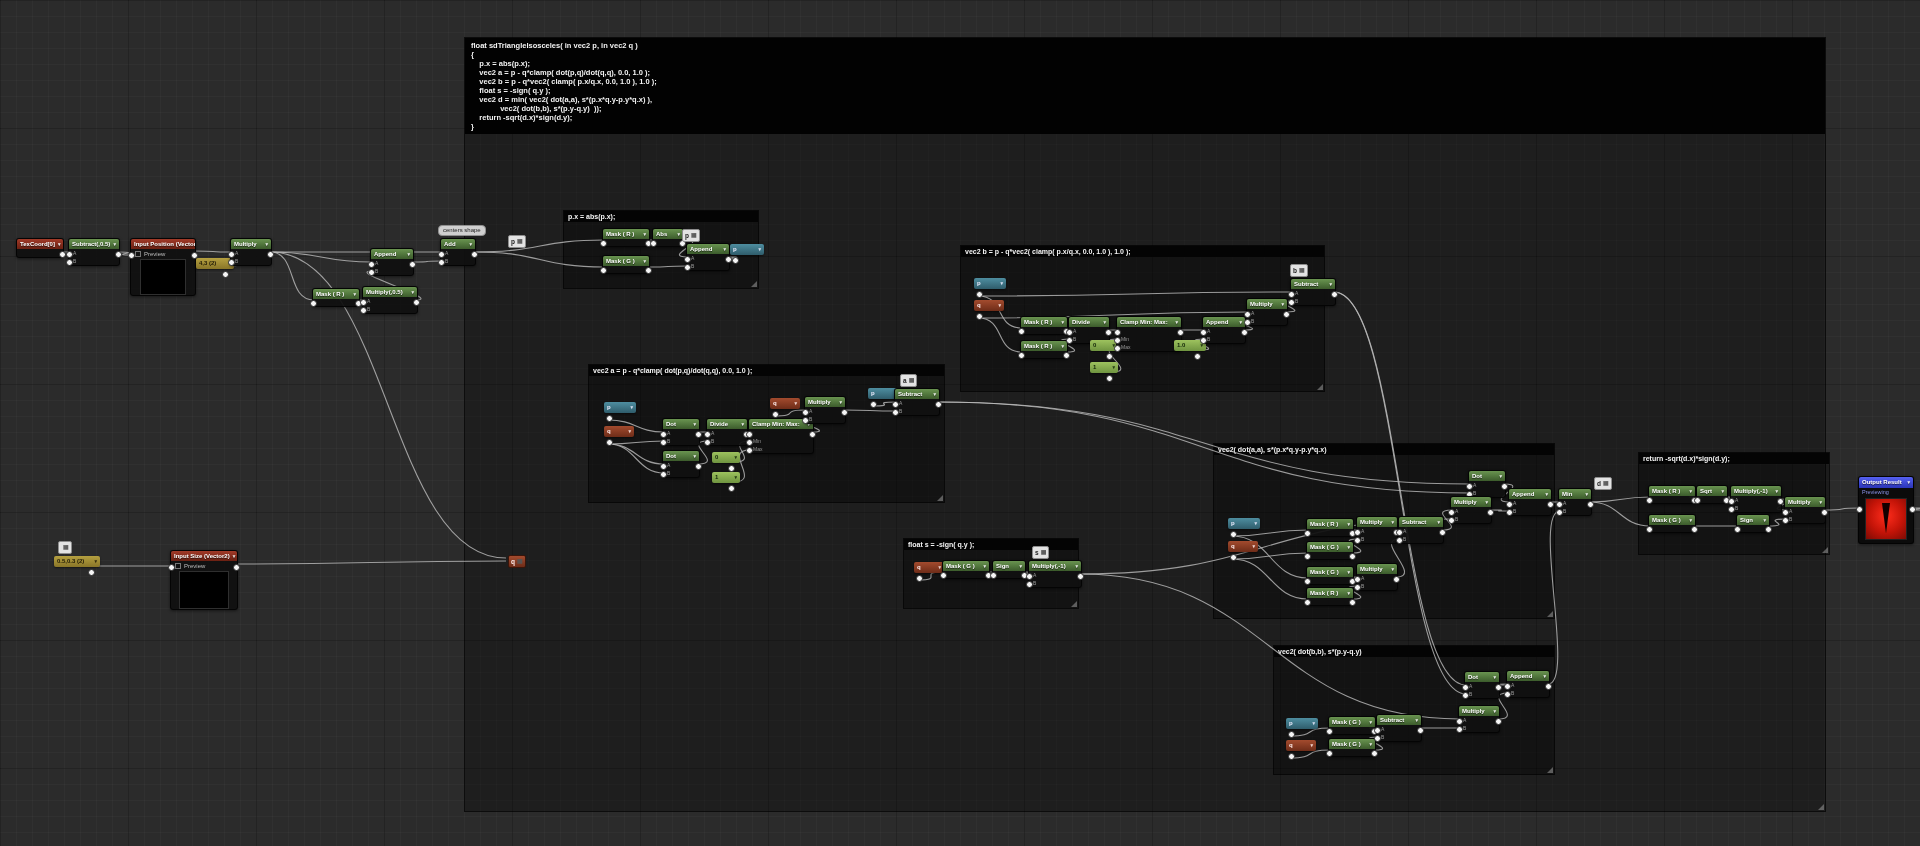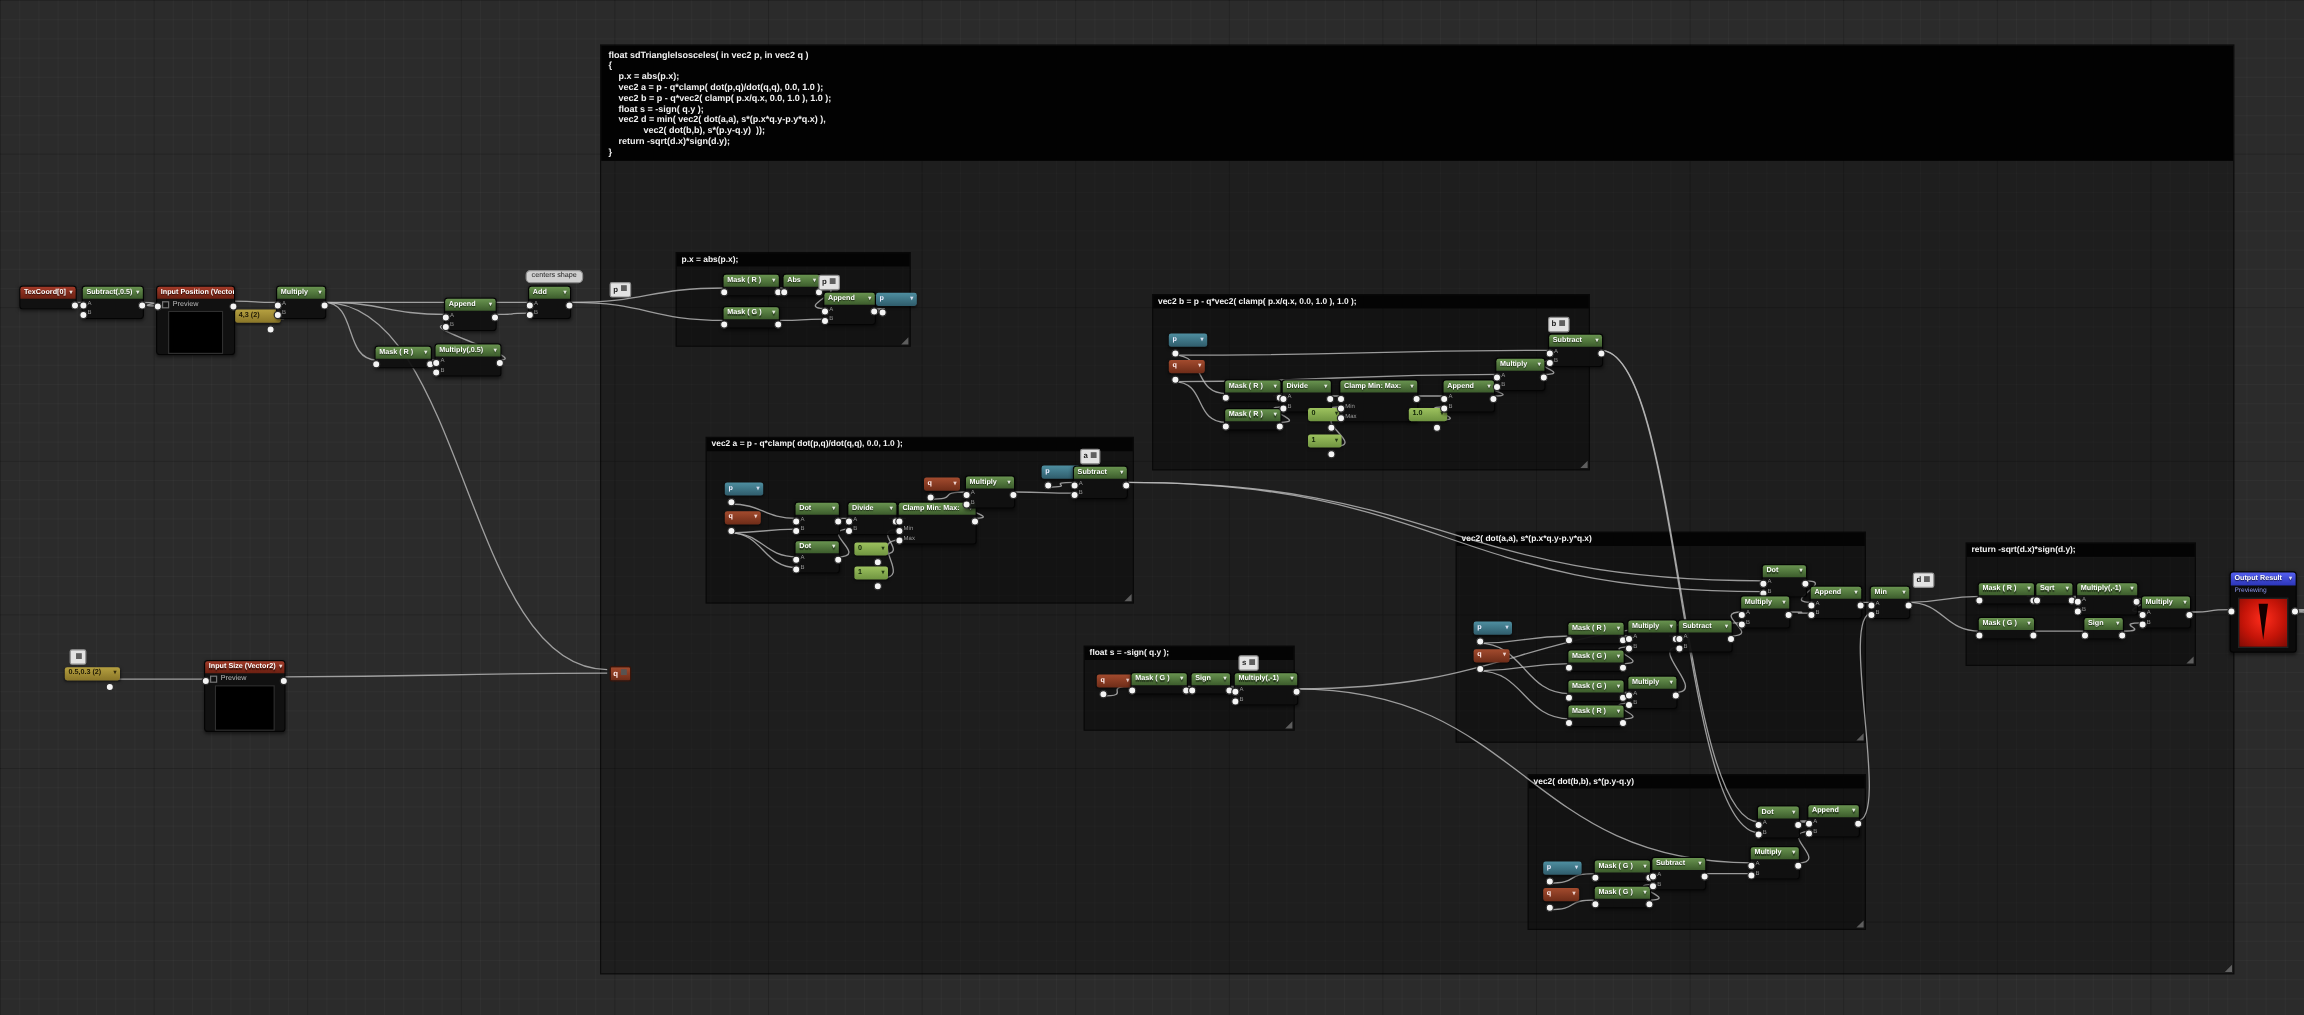--- a/index.html
+++ b/index.html
@@ -69,21 +69,21 @@
     background:radial-gradient(circle at 50% 42%,#ff2d1c 0%,#c41408 55%,#7d0b04 100%);
     border:1px solid #222;}
   .outprev .tri{position:absolute;left:0;top:0;width:100%;height:100%;
     background:#140000;clip-path:polygon(40% 10%,60% 10%,50% 86%);}
   .subhdr{font-size:5.5px;color:#8a93e8;padding:0 3px;line-height:8px;}
 </style>
 </head>
 <body>
 
 <div id="canvas">
-  <div class="bigc" id="bigComment" style="left: 500px; top: 37px; width: 1360px; height: 773px;">
+  <div class="bigc" id="bigComment" style="left: 464px; top: 37px; width: 1360px; height: 773px;">
     <pre id="codeLines">float sdTriangleIsosceles( in vec2 p, in vec2 q )
 {
     p.x = abs(p.x);
     vec2 a = p - q*clamp( dot(p,q)/dot(q,q), 0.0, 1.0 );
     vec2 b = p - q*vec2( clamp( p.x/q.x, 0.0, 1.0 ), 1.0 );
     float s = -sign( q.y );
     vec2 d = min( vec2( dot(a,a), s*(p.x*q.y-p.y*q.x) ),
               vec2( dot(b,b), s*(p.y-q.y)  ));
     return -sqrt(d.x)*sign(d.y);
 }</pre>

